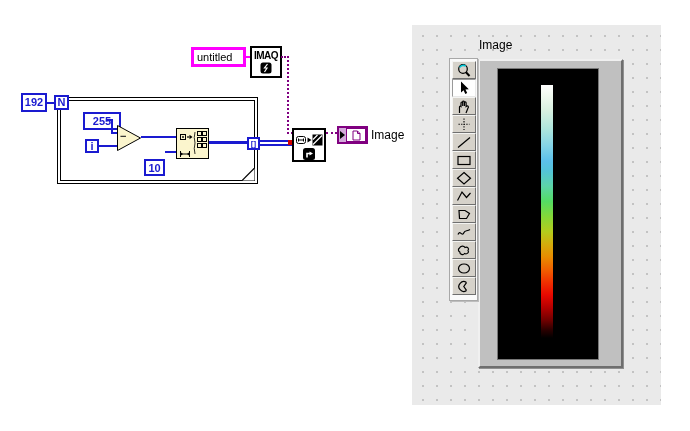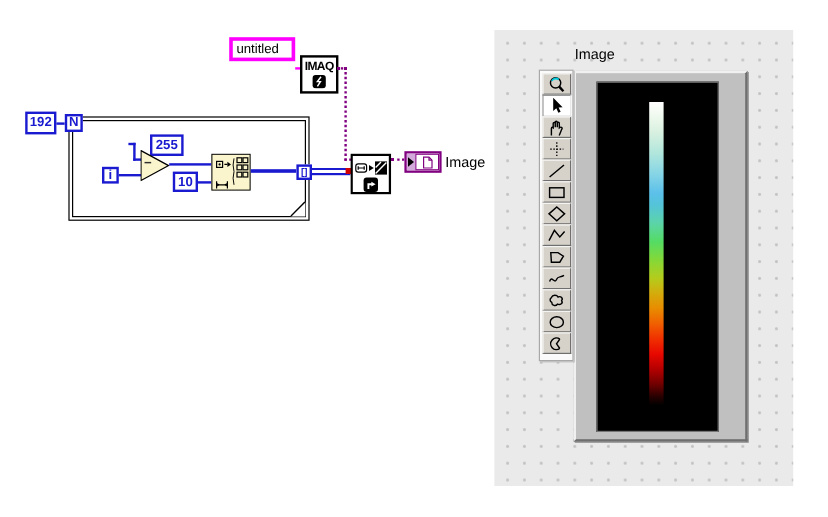--- a/index.html
+++ b/index.html
@@ -62,37 +62,37 @@
 
     <div class="abs loop-outer" style="left:57px;top:97px;width:201px;height:87px;"></div>
     <div class="abs loop-inner" style="left:60px;top:100px;width:195px;height:81px;"></div>
     <svg class="abs" style="left:242px;top:168px;" width="13" height="13">
       <polygon points="0,12.5 12.5,0 12.5,12.5" fill="#fff"></polygon>
       <line x1="0" y1="12.5" x2="12.5" y2="0" stroke="#000" stroke-width="1.2"></line>
     </svg>
 
     <div class="abs term" style="left:54px;top:95px;width:15px;height:15px;"><span>N</span></div>
 
-    <div class="abs numconst" style="left:83px;top:112px;width:28px;height:18px;margin-left:42px;"><span>255</span></div>
+    <div class="abs numconst" style="left:83px;top:112px;width:38px;height:18px;"><span>255</span></div>
     <div class="abs wire" style="left:107px;top:119px;width:6px;height:2px;"></div>
     <div class="abs wire" style="left:111px;top:119px;width:2px;height:15px;"></div>
     <div class="abs wire" style="left:111px;top:132px;width:7px;height:2px;"></div>
 
     <div class="abs term" style="left:85px;top:139px;width:14px;height:14px;"><span>i</span></div>
     <div class="abs wire" style="left:99px;top:145px;width:19px;height:2px;"></div>
 
     <div class="abs" style="left:117px;top:125px;width:25px;height:26px;">
       <svg width="25" height="26">
         <polygon points="0.5,0.5 23.5,13 0.5,25.5" fill="#fbf5cd" stroke="#000" stroke-width="1"></polygon>
       </svg>
       <span class="abs" style="left:3px;top:5px;font-size:11px;font-weight:bold;color:#303030;">−</span>
     </div>
     <div class="abs wire" style="left:141px;top:136px;width:35px;height:2px;"></div>
 
-    <div class="abs numconst" style="left:144px;top:143px;width:21px;height:17px;"><span>10</span></div>
+    <div class="abs numconst" style="left:144px;top:159px;width:21px;height:17px;"><span>10</span></div>
     <div class="abs wire" style="left:165px;top:151px;width:11px;height:2px;"></div>
 
     <div class="abs" style="left:176px;top:128px;width:33px;height:31px;">
       <svg width="33" height="31">
         <rect x="0.5" y="0.5" width="32" height="30" fill="#fbf5cd" stroke="#000"></rect>
         <rect x="4.5" y="6.5" width="5" height="5" fill="none" stroke="#000"></rect>
         <circle cx="7" cy="9" r="0.9" fill="#000"></circle>
         <path d="M11,9 h2.5" stroke="#000" stroke-width="1.2"></path>
         <polygon points="13.5,6.8 16.5,9 13.5,11.2" fill="#000"></polygon>
         <path d="M19,4 q-1.5,5.5 0,11 M19,15 q-1.5,5.5 0,11" stroke="#000" fill="none" stroke-width="0.8"></path>
@@ -112,21 +112,21 @@
       </svg>
     </div>
 
     <div class="abs wire" style="left:209px;top:141px;width:38px;height:3px;"></div>
 
     <div class="abs tunnel" style="left:247px;top:137px;width:13px;height:13px;"><span>[]</span></div>
 
     <div class="abs wire2d" style="left:260px;top:140px;width:32px;height:6px;"></div>
     <div class="abs coerce" style="left:288px;top:140px;width:5px;height:5px;"></div>
 
-    <div class="abs strconst" style="left:191px;top:31px;width:55px;height:20px;"><span>untitled</span></div>
+    <div class="abs strconst" style="left:191px;top:47px;width:55px;height:20px;"><span>untitled</span></div>
     <div class="abs kwire-h" style="left:246px;top:56px;width:5px;height:2px;"></div>
 
     <div class="abs nodebox" style="left:250px;top:46px;width:32px;height:32px;">
       <div class="imaqtxt" style="margin-top:2px;">IMAQ</div>
       <svg width="12" height="12" style="display:block;margin:1px auto 0;">
         <rect x="0.5" y="0.5" width="11" height="11" rx="2.5" fill="#000"></rect>
         <path d="M7.5,2 L4.5,6 h2.5 L4.5,10" stroke="#fff" stroke-width="1.2" fill="none"></path>
       </svg>
     </div>
 

